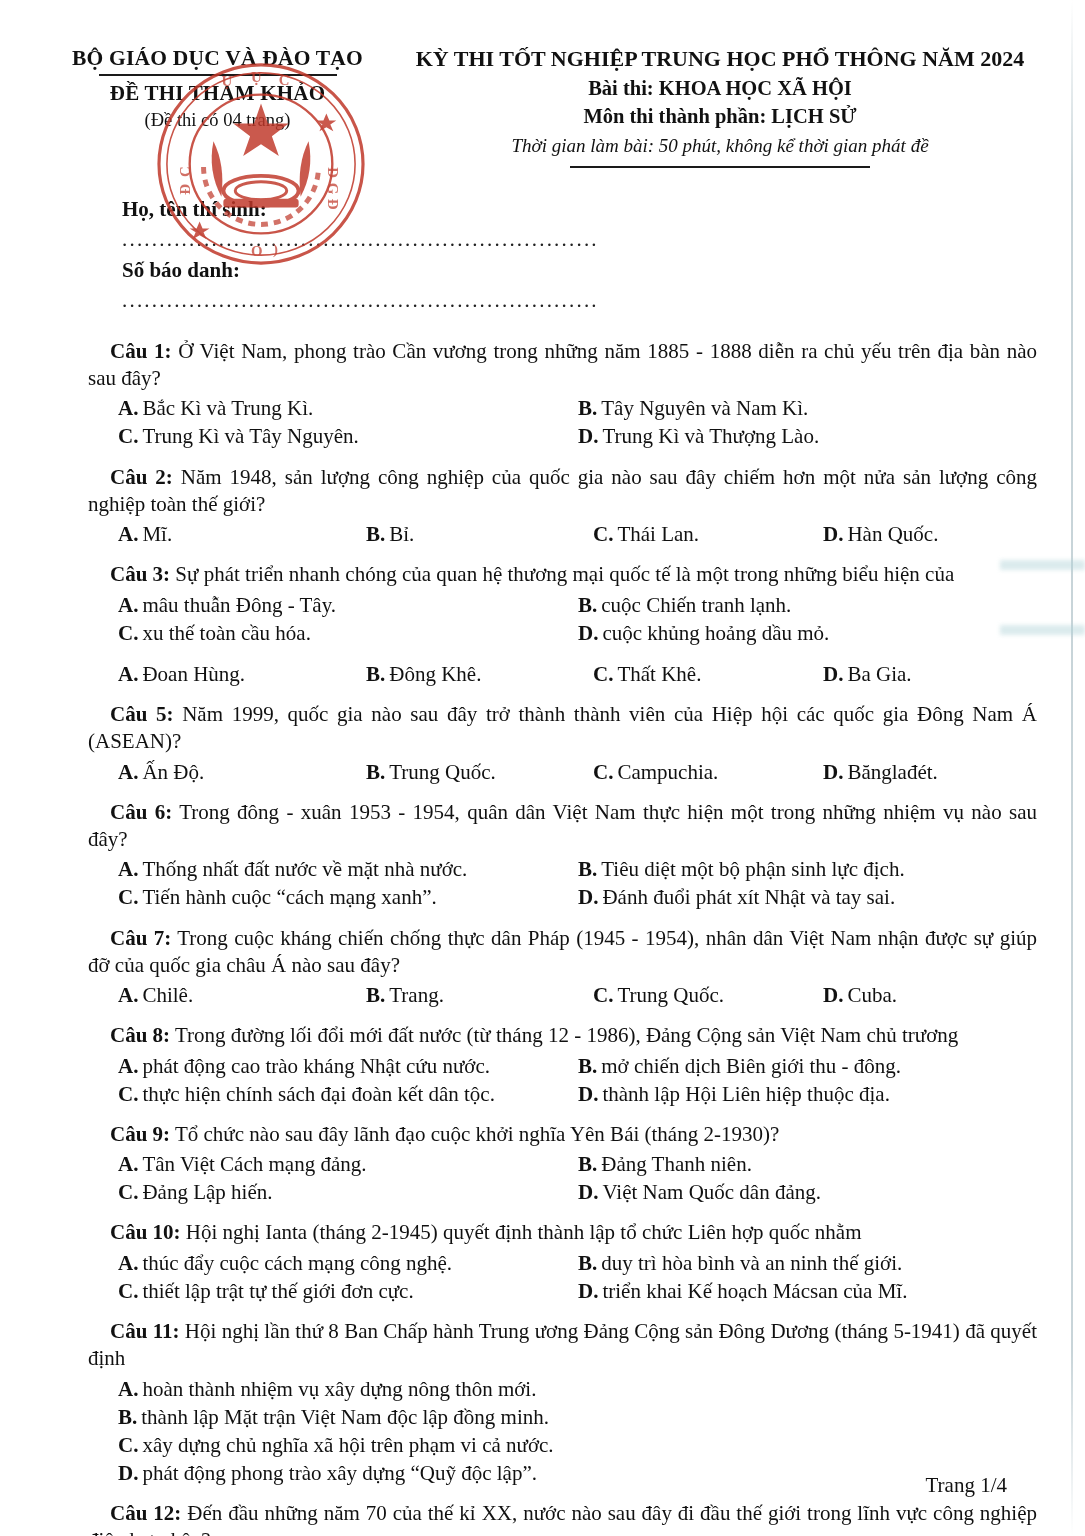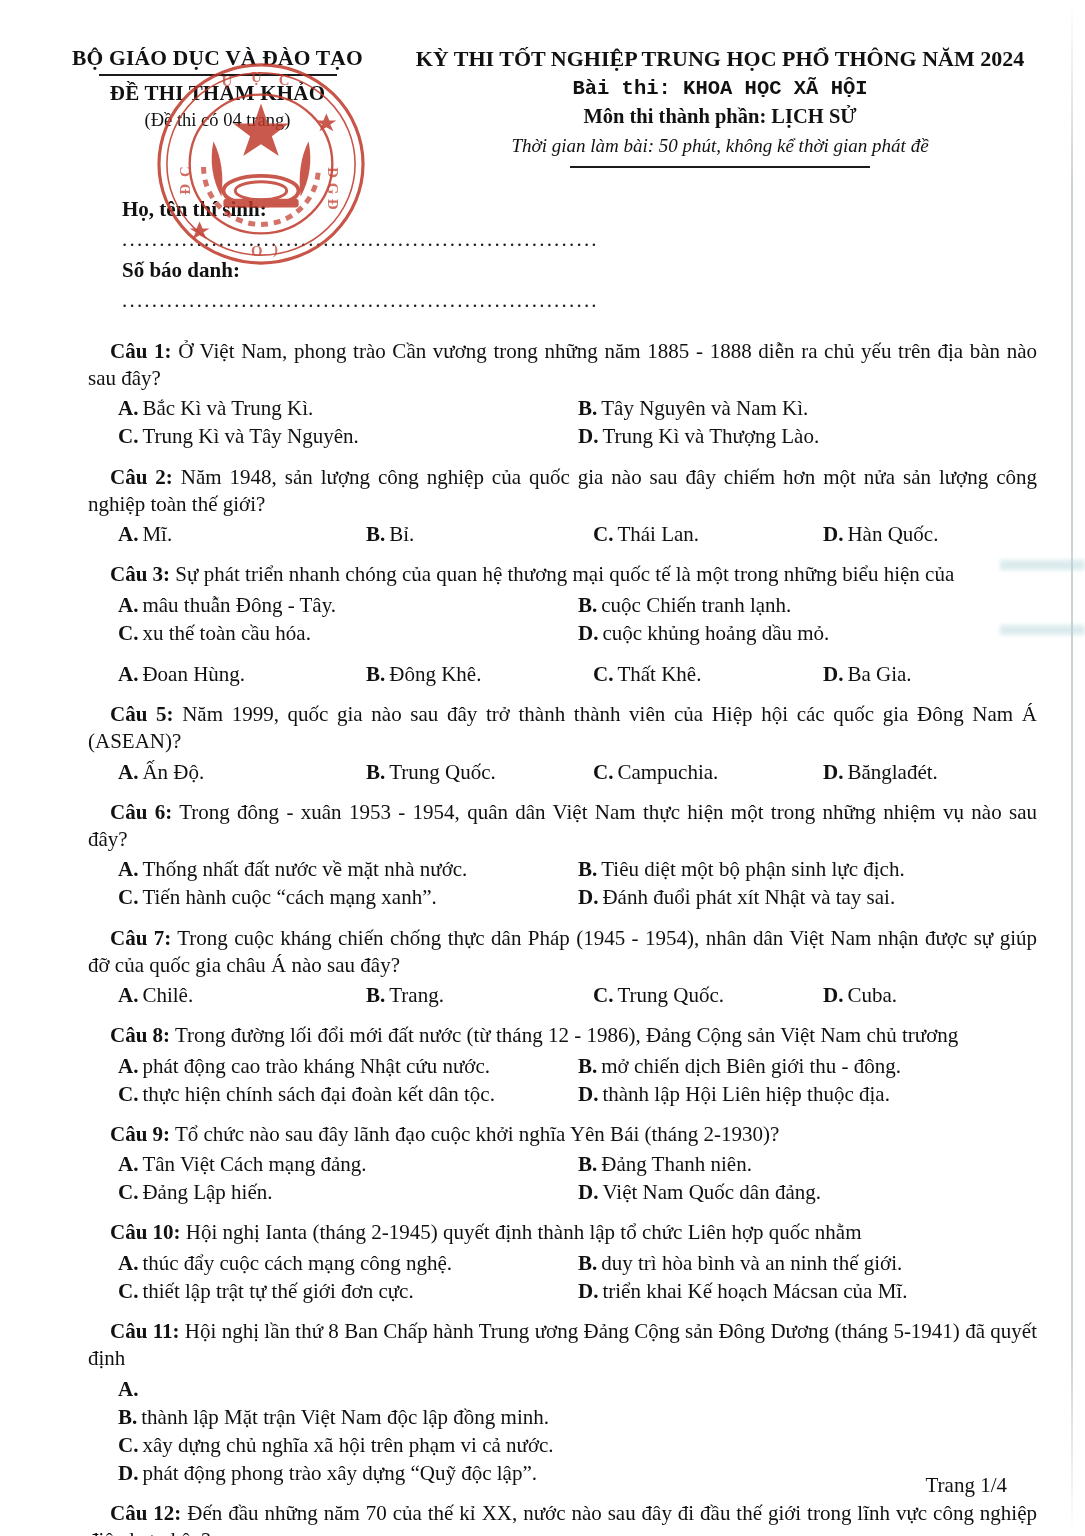--- a/index.html
+++ b/index.html
@@ -77,21 +77,20 @@
   }
   .exam-title {
     font-weight: bold;
     font-size: 22px;
     white-space: nowrap;
   }
   .exam-sub {
     font-weight: bold;
     font-size: 20.5px;
     margin-top: 5px;
-    font-family: Liberation Mono, monospace;
   }
   .exam-sub2 {
     font-weight: bold;
     font-size: 20.5px;
     margin-top: 5px;
   }
   .exam-time {
     font-style: italic;
     font-size: 19px;
     margin-top: 7px;
@@ -518,20 +517,21 @@
             </div>
           </div>
         </div>
       </div>
       <div class="q">
         <div class="q-stem"><span class="qnum">Câu 11:</span> <span>Hội nghị lần thứ 8 Ban Chấp hành Trung ương Đảng Cộng sản Đông Dương (tháng 5-1941) đã quyết định</span></div>
         <div class="opts one-col">
           <div class="opt-row">
             <div class="opt">
               <span class="lt">A.</span>
+              <span class="tx">hoàn thành nhiệm vụ xây dựng nông thôn mới.</span>
             </div>
           </div>
           <div class="opt-row">
             <div class="opt">
               <span class="lt">B.</span>
               <span class="tx">thành lập Mặt trận Việt Nam độc lập đồng minh.</span>
             </div>
           </div>
           <div class="opt-row">
             <div class="opt">

